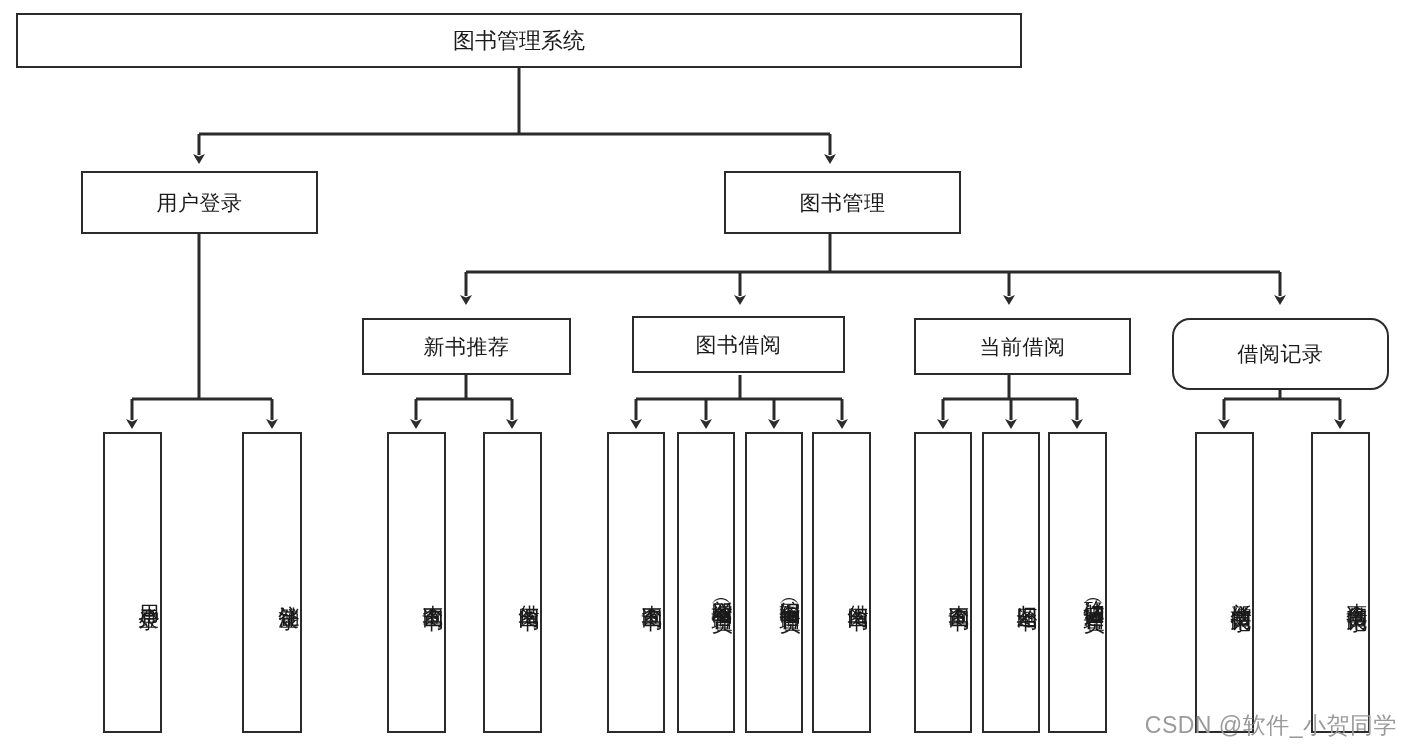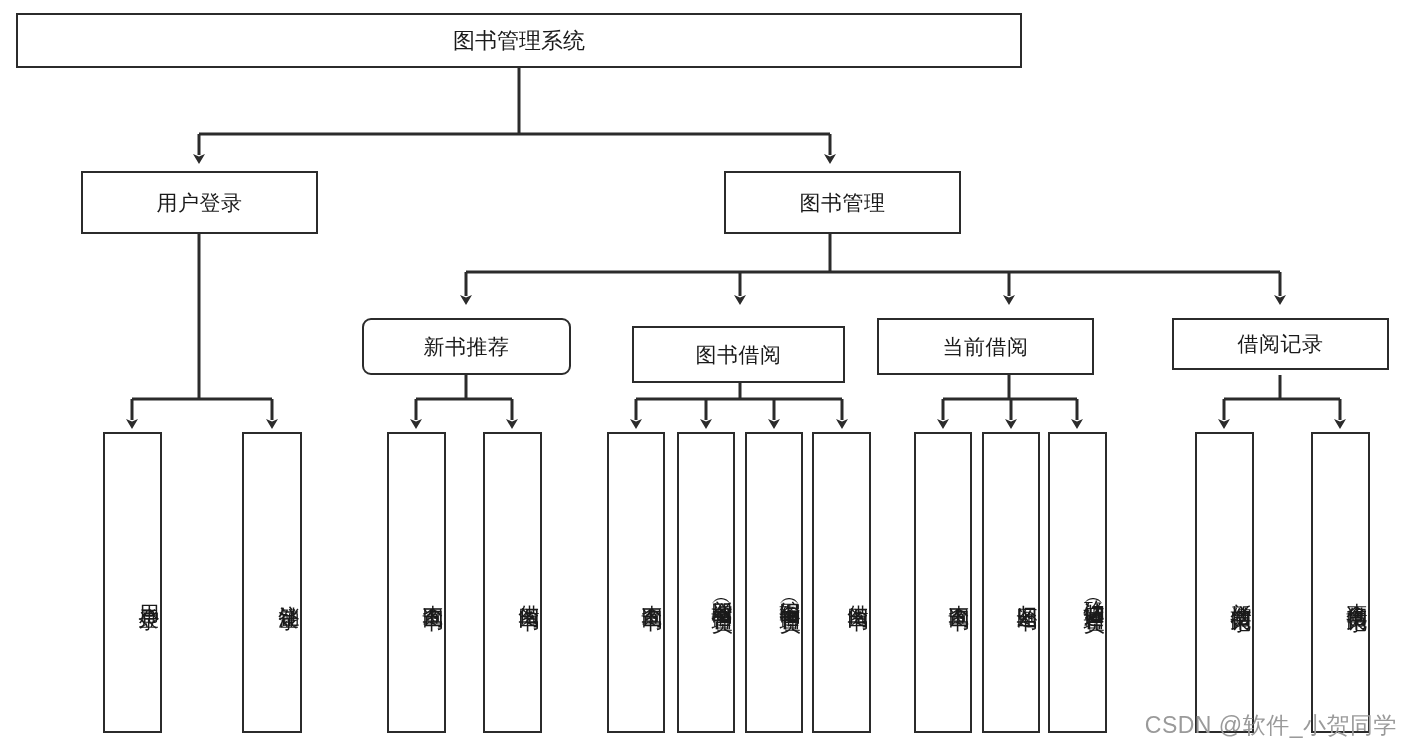--- a/index.html
+++ b/index.html
@@ -120,24 +120,24 @@
       <path d="M1224,399 L1224,420" marker-end="url(#arrow)"></path>
       <path d="M1340,399 L1340,420" marker-end="url(#arrow)"></path>
     </g>
   </svg>
 
   <div class="node root" style="left:16px; top:13px; width:1006px; height:55px;">图书管理系统</div>
 
   <div class="node h" style="left:81px; top:171px; width:237px; height:63px;">用户登录</div>
   <div class="node h" style="left:724px; top:171px; width:237px; height:63px;">图书管理</div>
 
-  <div class="node h" style="left:362px; top:318px; width:209px; height:57px;border-radius:9px;">新书推荐</div>
-  <div class="node h" style="left:632px; top:326px; width:213px; height:57px;">图书借阅</div>
-  <div class="node h" style="left:877px; top:318px; width:217px; height:57px;">当前借阅</div>
-  <div class="node h" style="left:1172px; top:318px; width:217px; height:52px;">借阅记录</div>
+  <div class="node h" style="left:362px; top:318px; width:209px; height:57px;">新书推荐</div>
+  <div class="node h" style="left:632px; top:316px; width:213px; height:57px;">图书借阅</div>
+  <div class="node h" style="left:914px; top:318px; width:217px; height:57px;">当前借阅</div>
+  <div class="node h" style="left:1172px; top:318px; width:217px; height:72px;border-radius:18px;">借阅记录</div>
 
   <div class="node v" style="left:103px; top:432px; width:59px; height:301px;">
     <span>用户登录</span>
   </div>
   <div class="node v" style="left:242px; top:432px; width:60px; height:301px;">
     <span>注销登录</span>
   </div>
 
   <div class="node v" style="left:387px; top:432px; width:59px; height:301px;">
     <span>查询图书</span>

